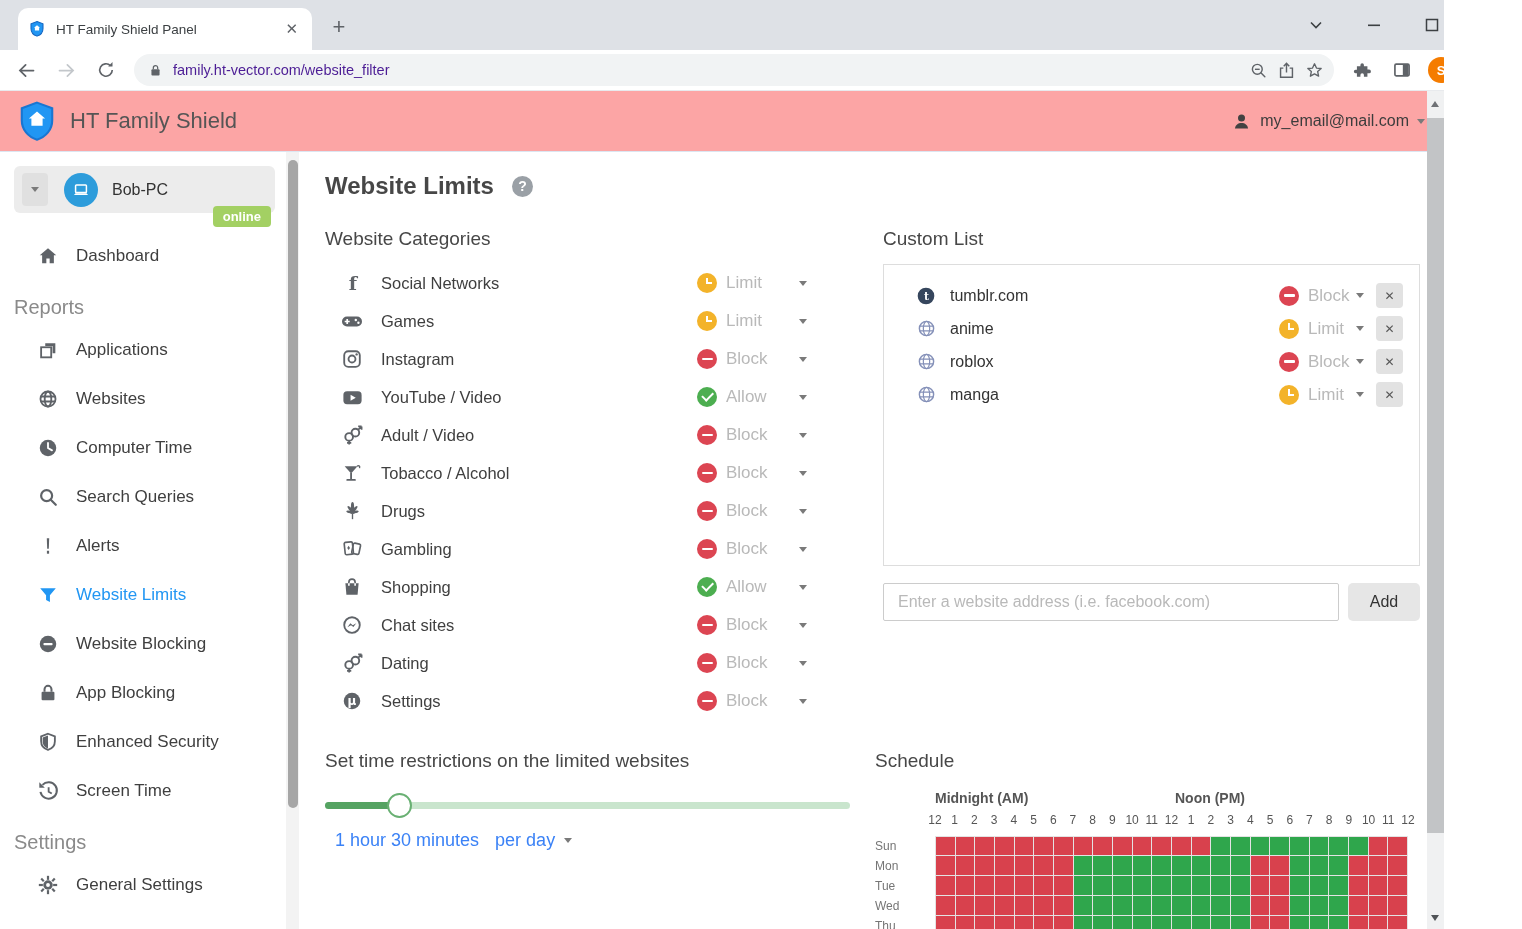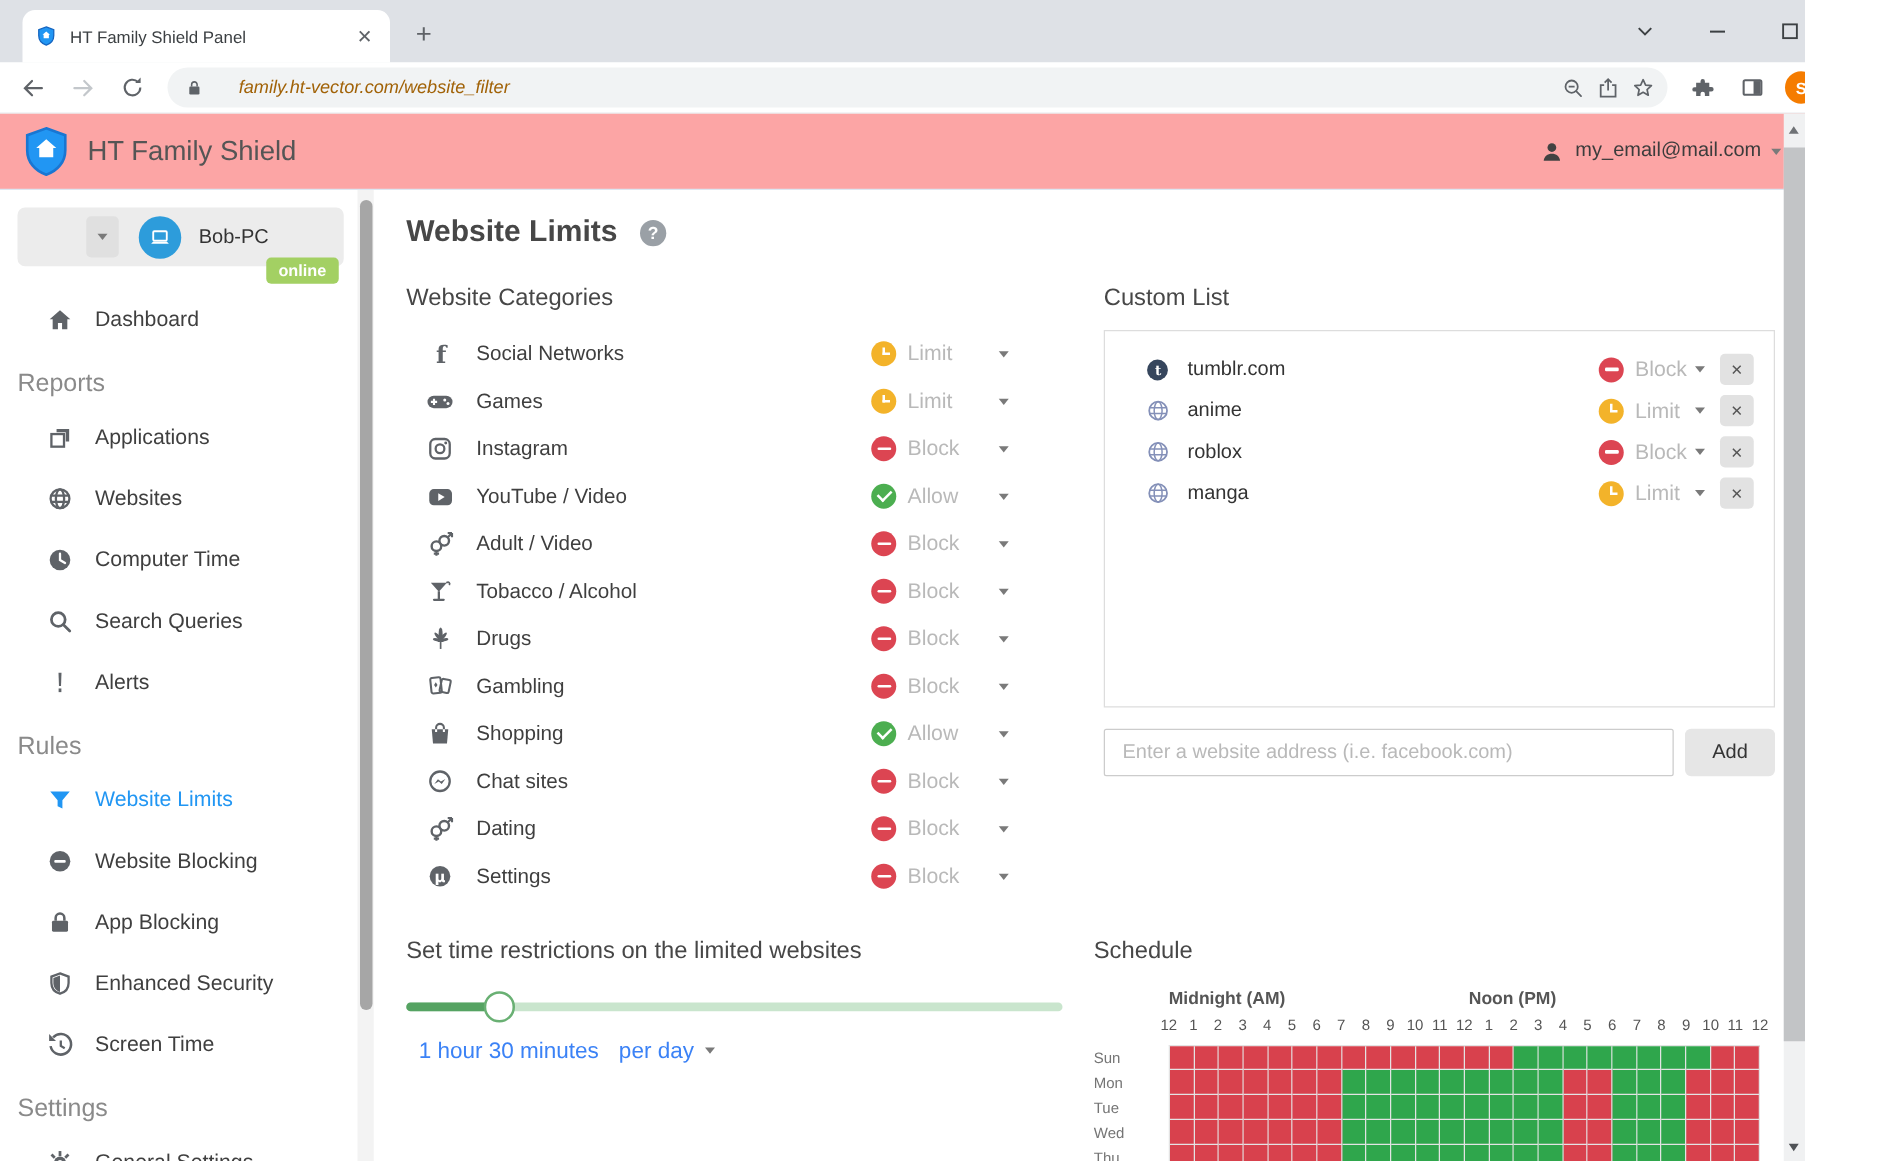--- a/index.html
+++ b/index.html
@@ -17,38 +17,38 @@
   .newtab{position:absolute;left:325px;top:13px;width:28px;height:28px;border-radius:50%;
           display:flex;align-items:center;justify-content:center;color:#5f6368;font-size:22px;font-weight:400;}
   .winctl{position:absolute;right:8px;top:0;height:50px;display:flex;align-items:center;gap:34px;padding-right:12px;color:#3c4043;}
   .winctl>div{width:24px;height:24px;display:flex;align-items:center;justify-content:center;}
 
   .toolbar{position:absolute;left:0;top:50px;width:1522px;height:41px;background:#fff;
            display:flex;align-items:center;border-bottom:1px solid #e8eaed;box-sizing:border-box;}
   .navbtn{width:28px;height:28px;display:flex;align-items:center;justify-content:center;margin-left:12px;}
   .omnibox{margin-left:14px;width:1200px;height:32px;background:#f1f3f4;border-radius:16px;
            display:flex;align-items:center;padding:0 6px 0 14px;box-sizing:border-box;}
-  .url{flex:1;font-size:14.5px;color:#a16207;margin-left:28px;font-style:italic;}
+  .url{flex:1;font-size:14.5px;color:#4c1d95;margin-left:10px;}
   .obtn{width:28px;height:28px;display:flex;align-items:center;justify-content:center;}
   .tb-right{display:flex;align-items:center;gap:12px;margin-left:14px;}
   .avatar{width:26px;height:26px;border-radius:50%;background:#f57c00;color:#fff;font-size:13px;font-weight:bold;
           display:flex;align-items:center;justify-content:center;}
   .kebab{color:#5f6368;font-size:17px;letter-spacing:0;line-height:6px;width:16px;text-align:center;}
 
   
   .app-header{position:absolute;left:0;top:91px;width:1505px;height:61px;background:#fca5a5;
               border-bottom:1px solid #dce6f1;box-sizing:border-box;display:flex;align-items:center;}
   .logo{margin-left:16px;}
   .app-title{font-size:22px;color:#555;margin-left:12px;}
   .account{position:absolute;right:80px;display:flex;align-items:center;gap:8px;color:#3c3c3c;font-size:16px;}
 
   
   .sidebar{position:absolute;left:0;top:152px;width:285px;height:777px;background:#fff;overflow:hidden;}
   .device-row{position:relative;margin:14px 10px 0 14px;height:47px;background:#ececec;border-radius:6px;
-              display:flex;align-items:center;padding-left:47px;}
+              display:flex;align-items:center;}
   .dev-caret-btn{width:26px;height:33px;background:#e0e0e0;border-radius:4px;margin-left:8px;
                  display:flex;align-items:center;justify-content:center;}
   .dev-avatar{width:34px;height:34px;border-radius:50%;background:#2d9cdb;margin-left:16px;
               display:flex;align-items:center;justify-content:center;}
   .dev-name{margin-left:14px;font-size:16px;color:#333;}
   .online-badge{position:absolute;right:4px;bottom:-14px;background:#a3d063;color:#fff;font-size:13px;
                 font-weight:bold;padding:3px 10px;border-radius:4px;}
   .nav-item{display:flex;align-items:center;height:49px;padding-left:36px;font-size:17px;color:#3f3f3f;}
   .nav-item .nicon{width:24px;display:flex;justify-content:center;margin-right:16px;}
   .nav-item.active{color:#2196f3;}
@@ -313,21 +313,20 @@
     <div class="nav-item">
       <span class="nicon">
         <svg class="ic" width="22" height="22" viewBox="0 0 24 24">
             <path d="M10.7 3.5h2.6l-.4 11.5h-1.8z" fill="currentColor"></path>
             <rect x="10.8" y="17.2" width="2.4" height="3.2" fill="currentColor"></rect>
           </svg>
       </span>
       <span>Alerts</span>
     </div>
 
-    <div class="section-title">Rules</div>
 
     <div class="nav-item active">
       <span class="nicon">
         <svg class="ic" width="22" height="22" viewBox="0 0 24 24">
             <path d="M3.5 4.5h17l-6.4 7.7v7.3l-4.2-2.1v-5.2z" fill="currentColor"></path>
           </svg>
       </span>
       <span>Website Limits</span>
     </div>
     <div class="nav-item">

